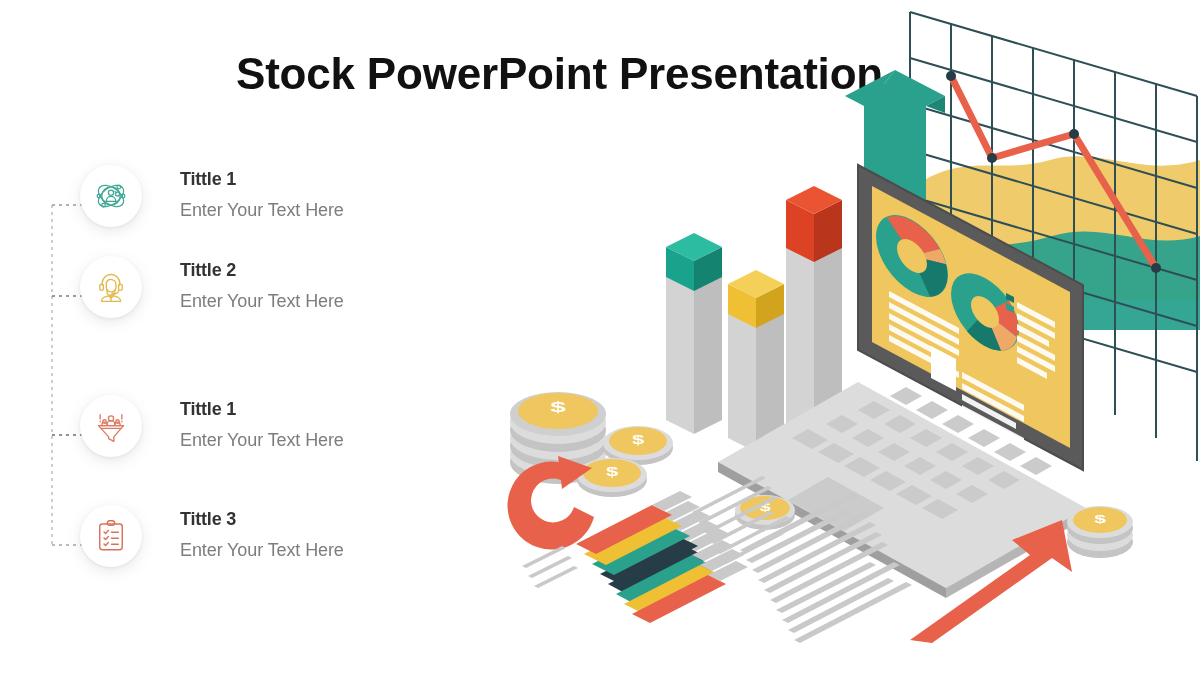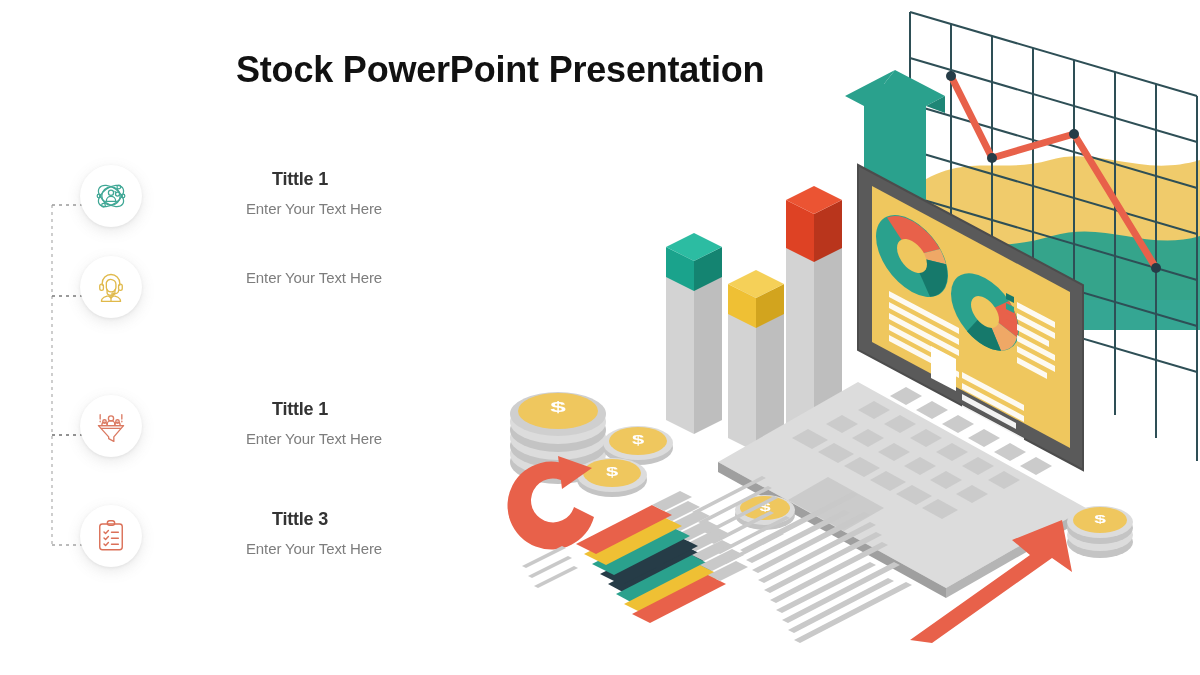--- a/index.html
+++ b/index.html
@@ -5,38 +5,38 @@
   html,body{margin:0;padding:0;}
   body{
     width:1200px;height:675px;background:#ffffff;overflow:hidden;
     font-family:"Liberation Sans", sans-serif;position:relative;
   }
   .stage{position:absolute;inset:0;width:1200px;height:675px;}
 
   
   .page-title{
     position:absolute;left:236px;top:50px;width:700px;
-    font-size:36px;font-weight:bold;color:#111111;letter-spacing:-0.2px;
+    font-size:44px;font-weight:bold;color:#111111;letter-spacing:-0.2px;
     line-height:1.1;white-space:nowrap;
   }
 
   
-  .list{position:absolute;left:0;top:0;width:400px;height:675px;text-align:center;}
+  .list{position:absolute;left:0;top:0;width:400px;height:675px;}
   .connectors{position:absolute;left:0;top:0;width:400px;height:675px;pointer-events:none;}
 
   .item{position:absolute;left:80px;width:330px;height:92px;}
   .badge{
     position:absolute;left:0;top:0;width:62px;height:62px;border-radius:50%;
     background:#ffffff;box-shadow:0 4px 14px rgba(120,120,120,0.16),0 1px 3px rgba(120,120,120,0.12);
     display:flex;align-items:center;justify-content:center;
   }
   .badge svg{display:block;}
   .texts{position:absolute;left:100px;top:4px;width:240px;}
   .t-title{font-size:18px;font-weight:bold;color:#333333;letter-spacing:-0.2px;line-height:1.2;}
-  .t-sub{font-size:15px;color:#7d7d7d;margin-top:9px;line-height:1.2;letter-spacing:-0.1px;margin-left:28px;}
+  .t-sub{font-size:18px;color:#7d7d7d;margin-top:9px;line-height:1.2;letter-spacing:-0.1px;}
 
   
   .illus{position:absolute;left:440px;top:0;width:760px;height:675px;}
   .illus svg{display:block;}
 </style>
 </head>
 <body>
 
 <div class="stage">
 
@@ -88,20 +88,21 @@
             <circle cx="26.3" cy="32.4" r="1.3"></circle>
             <path d="M18.4 18.6a6 6 0 0 1 11.5 2.1v4.1a5.8 5.8 0 0 1-11.5 0z"></path>
             <path d="M19.3 27.4v3.1c0 2 2.1 3.3 4.7 3.3s4.7-1.3 4.7-3.3v-3.1"></path>
             <path d="M24 34.3c-7.1 0-11.5 3-11.5 6.9h23c0-3.9-4.4-6.9-11.5-6.9z"></path>
             <path d="M24 34.6v5.8"></path>
             <path d="M21.4 35.2l2.6 2.1 2.6-2.1"></path>
           </g>
         </svg>
       </div>
       <div class="texts">
+        <div class="t-title">Tittle 2</div>
         <div class="t-sub">Enter Your Text Here</div>
       </div>
     </div>
 
     <div class="item" style="top:395px">
       <div class="badge">
         <svg width="40" height="40" viewBox="0 0 48 48">
           <g fill="none" stroke="#DB7A62" stroke-width="1.6" stroke-linecap="round" stroke-linejoin="round">
             <path d="M9 23.5h30L27.4 37v5.5l-6.2-3.4V37z"></path>
             <path d="M9 23.5h30"></path>

